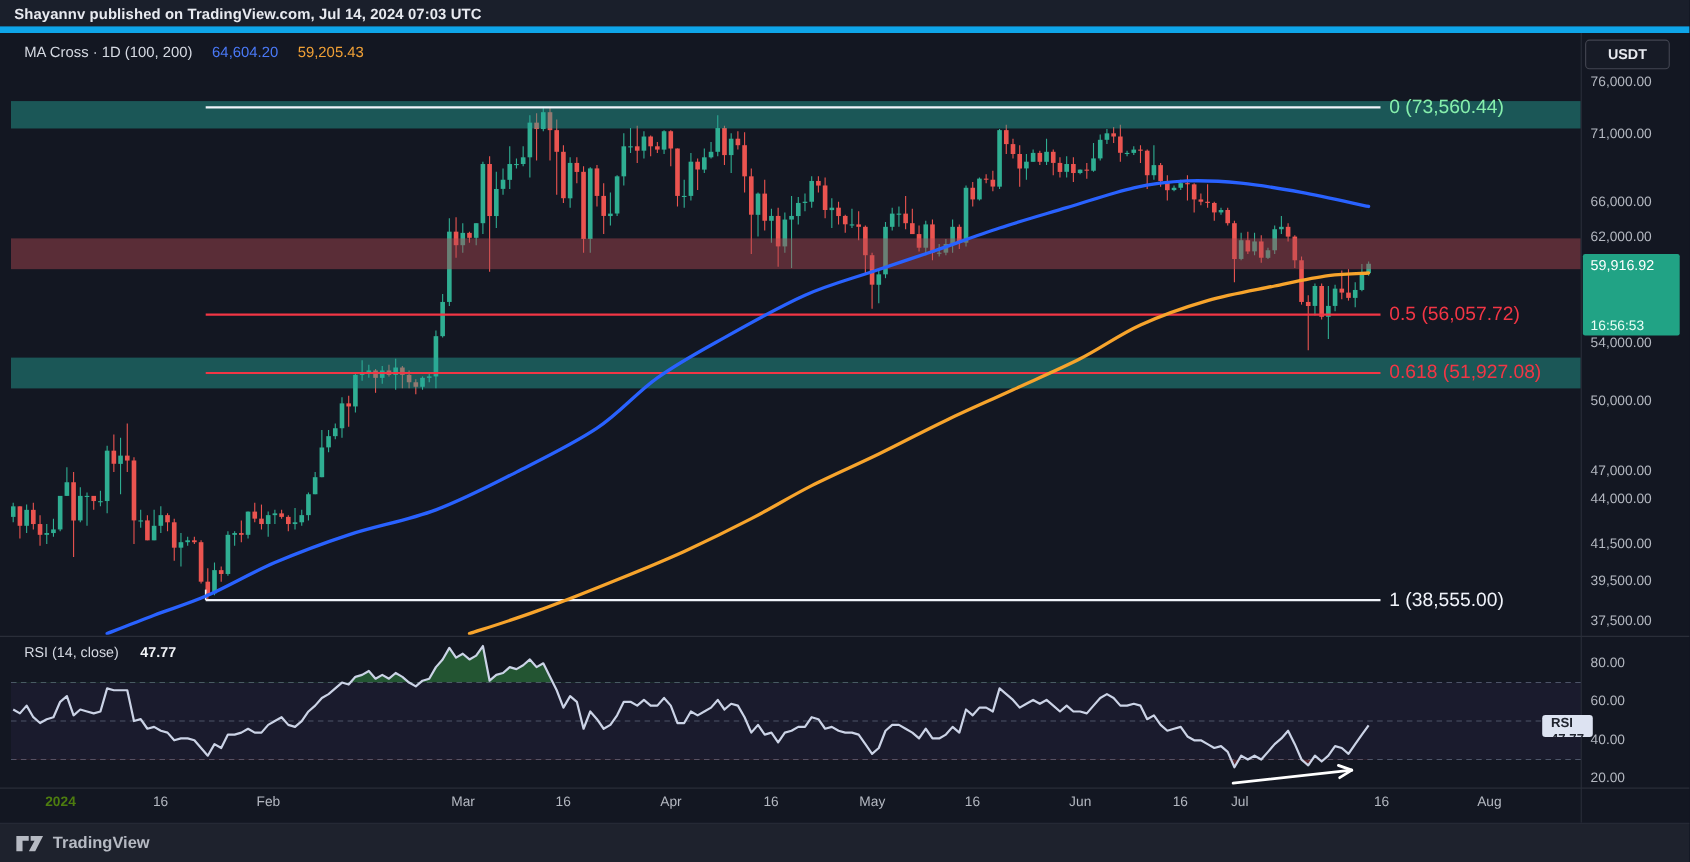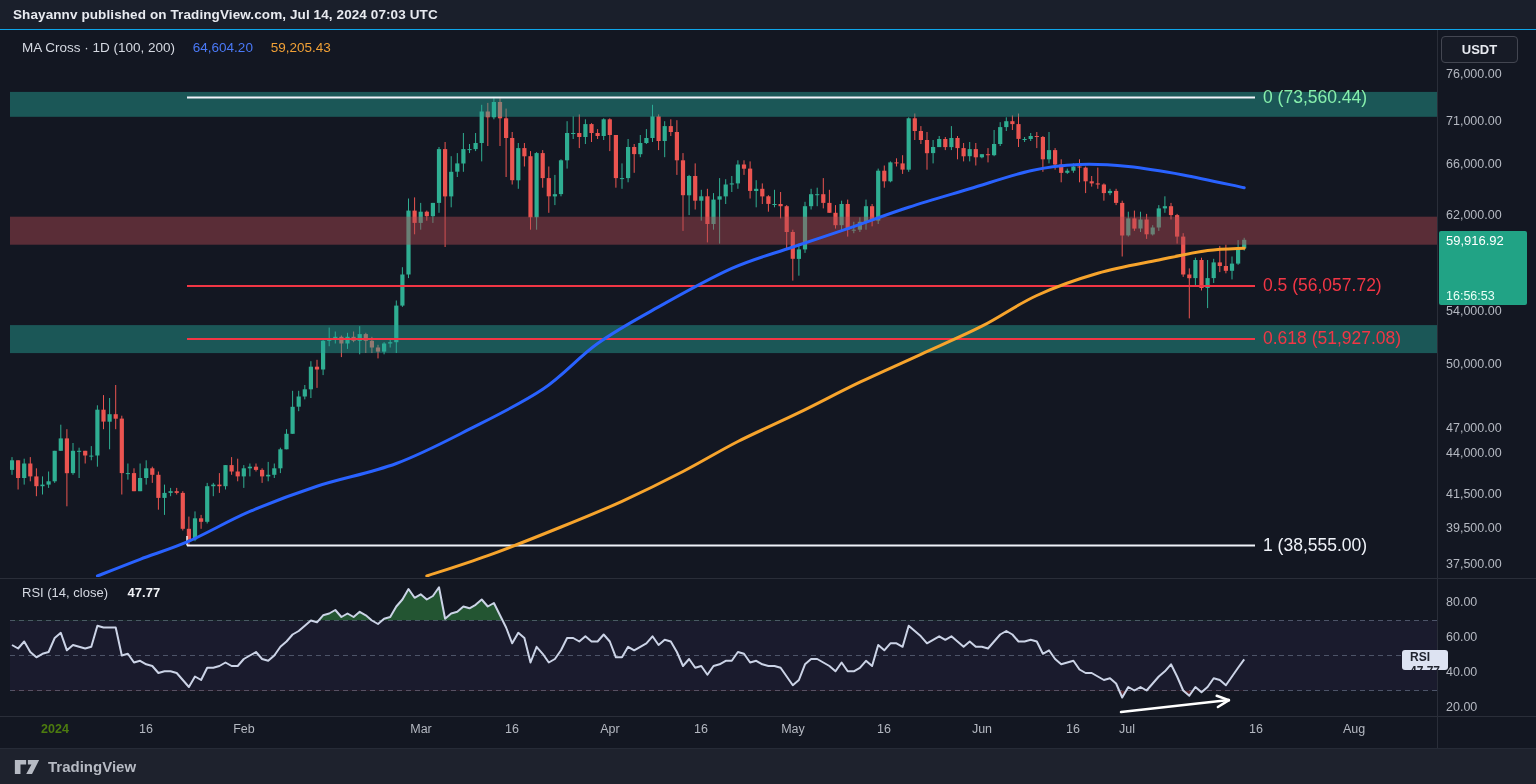--- a/index.html
+++ b/index.html
@@ -3,21 +3,21 @@
 <meta charset="utf-8">
 <style>
   * { margin:0; padding:0; box-sizing:border-box; }
   html,body { width:1536px; height:784px; background:#131722; overflow:hidden;
     font-family:"Liberation Sans", sans-serif; }
   #stage { position:relative; width:1536px; height:784px; }
   #chart-svg { position:absolute; left:0; top:0; z-index:1; }
   .layer { position:absolute; left:0; top:0; width:1536px; height:784px; z-index:2; pointer-events:none; }
 
   #topbar { position:absolute; left:0; top:0; width:1536px; height:30px; background:#1a1f2b;
-    border-bottom:1px solid #0ea5e9; z-index:3; display:flex; align-items:center; padding-left:13px; }
+    border-bottom:6px solid #0ea5e9; z-index:3; display:flex; align-items:center; padding-left:13px; }
   #publisher { color:#e8eaf0; font-size:13.5px; font-weight:700; letter-spacing:.1px; }
 
   #legend { position:absolute; left:22px; top:40px; z-index:3; font-size:13.5px; color:#d5d9e2; }
   #legend .val { margin-left:14px; font-weight:400; }
   #legend .v-fast { color:#4a79f7; }
   #legend .v-slow { color:#f0a036; }
 
   #usdt-btn { position:absolute; left:1441px; top:36px; width:77px; height:27px; z-index:3;
     border:1px solid #434651; border-radius:4px; background:#171b26; color:#e8eaf0;
     font-size:13px; font-weight:700; display:flex; align-items:center; justify-content:center; }
@@ -510,21 +510,21 @@
     <span class="val v-slow">59,205.43</span>
   </div>
 
   <div id="usdt-btn" style="pointer-events:auto">
     <span>USDT</span>
   </div>
 
   <div class="layer" id="labels-layer">
       <div class="ax-label" style="left: 1446px; top: 67px;">76,000.00</div>
       <div class="ax-label" style="left: 1446px; top: 114px;">71,000.00</div>
-      <div class="ax-label" style="left: 1446px; top: 157px; text-align: right;">66,000.00</div>
+      <div class="ax-label" style="left: 1446px; top: 176px; text-align: right;">66,000.00</div>
       <div class="ax-label" style="left: 1446px; top: 208px;">62,000.00</div>
       <div class="ax-label" style="left: 1446px; top: 304px;">54,000.00</div>
       <div class="ax-label" style="left: 1446px; top: 357px;">50,000.00</div>
       <div class="ax-label" style="left: 1446px; top: 400px; margin-top: 21px;">47,000.00</div>
       <div class="ax-label" style="left: 1446px; top: 446px;">44,000.00</div>
       <div class="ax-label" style="left: 1446px; top: 487px;">41,500.00</div>
       <div class="ax-label" style="left: 1446px; top: 521px;">39,500.00</div>
       <div class="ax-label" style="left: 1446px; top: 557px;">37,500.00</div>
       <div class="ax-label" style="left: 1446px; top: 595px;">80.00</div>
       <div class="ax-label" style="left: 1446px; top: 630px;">60.00</div>

